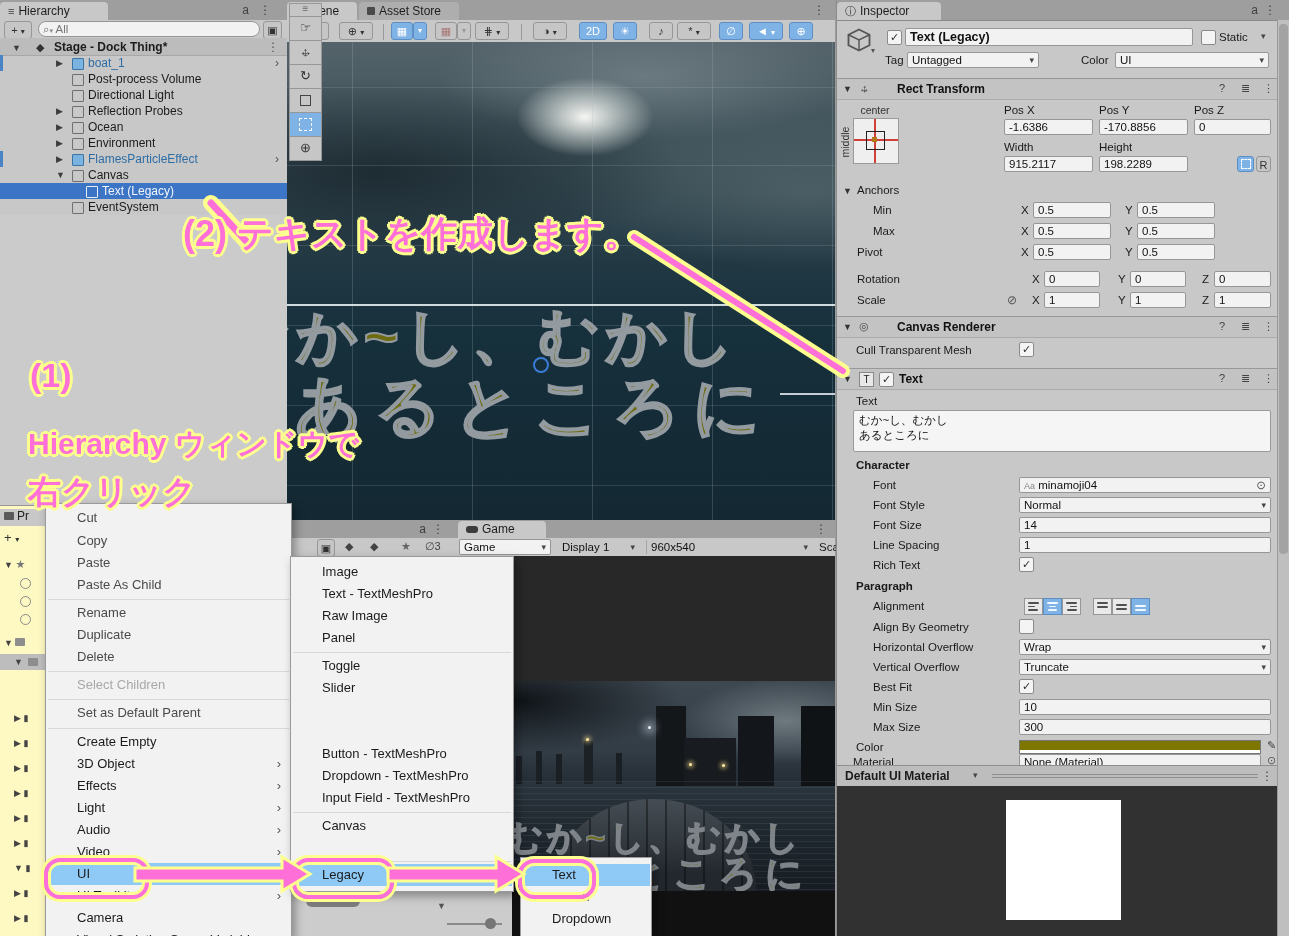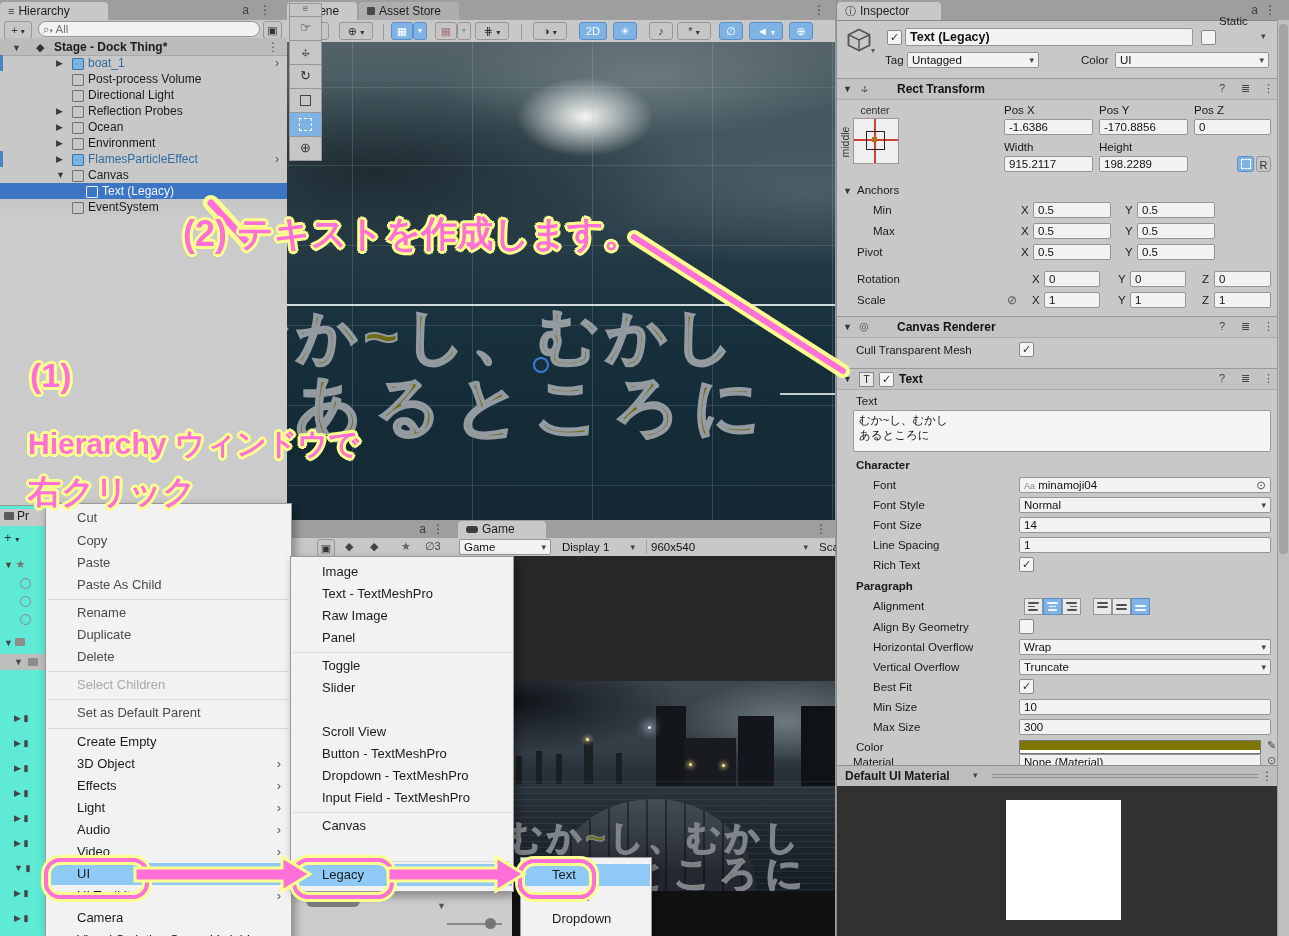--- a/index.html
+++ b/index.html
@@ -278,21 +278,21 @@
         <div class="wlight" style="left:192px;top:45px;box-shadow:0 0 8px 4px rgba(230,240,255,.5);background:#e8f2ff"></div>
         <div id="water-streaks"></div>
         <div id="boat-bow"></div>
         <div class="jp-olive-game" style="left:52px;top:134px;font-size:34px;letter-spacing:4px">むか~し、むかし</div>
         <div class="jp-olive-game" style="left:80px;top:168px;font-size:37px;letter-spacing:8px">あるところに</div>
       </div>
       <div style="position:absolute;left:0;right:0;top:335px;bottom:0;background:#111"></div>
     </div>
   </div>
 
-  <div class="panel" style="left:0;top:505px;width:45px;height:431px;background:#5eead4;border-top:1px solid #979797;overflow:hidden">
+  <div class="panel" style="left:0;top:505px;width:45px;height:431px;background:#fef9c3;border-top:1px solid #979797;overflow:hidden">
     <div style="position:absolute;left:0;top:3px;width:45px;height:17px;background:#c8c8c8;font-size:12px;color:#222;padding-left:4px;box-sizing:border-box"><span style="display:inline-block;width:10px;height:8px;background:#5a5a5a;border-radius:1px;margin-right:3px"></span><span>Pr</span></div>
     <div style="position:absolute;left:4px;top:24px;font-size:13px;color:#333"><span>+</span> <span style="font-size:8px">▾</span></div>
     <div style="position:absolute;left:4px;top:52px;font-size:9px;color:#444"><span>▼</span> <span style="font-size:11px;color:#777">★</span></div>
     <div style="position:absolute;left:20px;top:72px;width:9px;height:9px;border:1px solid #8a8a8a;border-radius:50%"></div>
     <div style="position:absolute;left:20px;top:90px;width:9px;height:9px;border:1px solid #8a8a8a;border-radius:50%"></div>
     <div style="position:absolute;left:20px;top:108px;width:9px;height:9px;border:1px solid #8a8a8a;border-radius:50%"></div>
     <div style="position:absolute;left:4px;top:132px;font-size:9px;color:#444"><span>▼</span> <span style="display:inline-block;width:10px;height:8px;background:#8d8d8d;border-radius:1px"></span></div>
     <div style="position:absolute;left:0;top:148px;width:45px;height:16px;background:#bdbdbd">
         <span style="position:absolute;left:14px;top:3px;font-size:9px;color:#444">▼</span>
         <span style="position:absolute;left:28px;top:4px;width:10px;height:8px;background:#8d8d8d;border-radius:1px"></span>
@@ -321,21 +321,21 @@
     <span style="position:absolute;left:8px;top:26px">
       <svg width="28" height="28" viewBox="0 0 24 24">
           <path d="M12 3 21 7.5v9L12 21 3 16.5v-9z" fill="none" stroke="#555" stroke-width="1.6"></path>
           <path d="M3 7.5 12 12l9-4.5M12 12v9" fill="none" stroke="#555" stroke-width="1.2"></path>
         </svg>
     </span>
     <span style="position:absolute;left:34px;top:46px;font-size:8px;color:#555">▾</span>
     <span class="chk" style="left:50px;top:30px">✓</span>
     <span class="field bold" style="left:68px;top:28px;width:288px;height:18px;line-height:16px;font-size:12.5px">Text (Legacy)</span>
     <span class="chk" style="left:364px;top:30px"></span>
-    <span class="lbl" style="left:382px;top:15px">Static</span>
+    <span class="lbl" style="left:382px;top:31px">Static</span>
     <span style="position:absolute;left:424px;top:31px;font-size:9px;color:#444">▾</span>
     <span class="lbl" style="left:48px;top:54px">Tag</span>
     <span class="dd" style="left:70px;top:52px;width:132px">
         <span class="cv">Untagged</span>
         <span class="cr">▾</span>
       </span>
     <span class="lbl" style="left:244px;top:54px">Color</span>
     <span class="dd" style="left:278px;top:52px;width:154px">
         <span class="cv">UI</span>
         <span class="cr">▾</span>
@@ -540,21 +540,20 @@
   </div>
 
   <div class="menu" style="left:290px;top:556px;width:222px;height:334px;z-index:41">
     <div class="mi dark" style="top:4px"><span>Image</span></div>
     <div class="mi dark" style="top:48px"><span>Raw Image</span></div>
     <div class="mi dark" style="top:26px"><span>Text - TextMeshPro</span></div>
     <div class="mi dark" style="top:70px"><span>Panel</span></div>
     <div class="msep" style="top:95px"></div>
     <div class="mi dark" style="top:98px"><span>Toggle</span></div>
     <div class="mi dark" style="top:120px"><span>Slider</span></div>
-    <div class="mi dark" style="top:164px"><span>Scroll View</span></div>
     <div class="mi dark" style="top:186px"><span>Button - TextMeshPro</span></div>
     <div class="mi dark" style="top:208px"><span>Dropdown - TextMeshPro</span></div>
     <div class="mi dark" style="top:230px"><span>Input Field - TextMeshPro</span></div>
     <div class="msep" style="top:255px"></div>
     <div class="mi dark" style="top:258px"><span>Canvas</span></div>
     <div class="msep" style="top:304px"></div>
     <div class="mi dark hl" style="top:307px"><span>Legacy</span><span class="arr">›</span></div>
   </div>
 
   <div class="menu" style="left:520px;top:857px;width:130px;height:79px;z-index:42">

